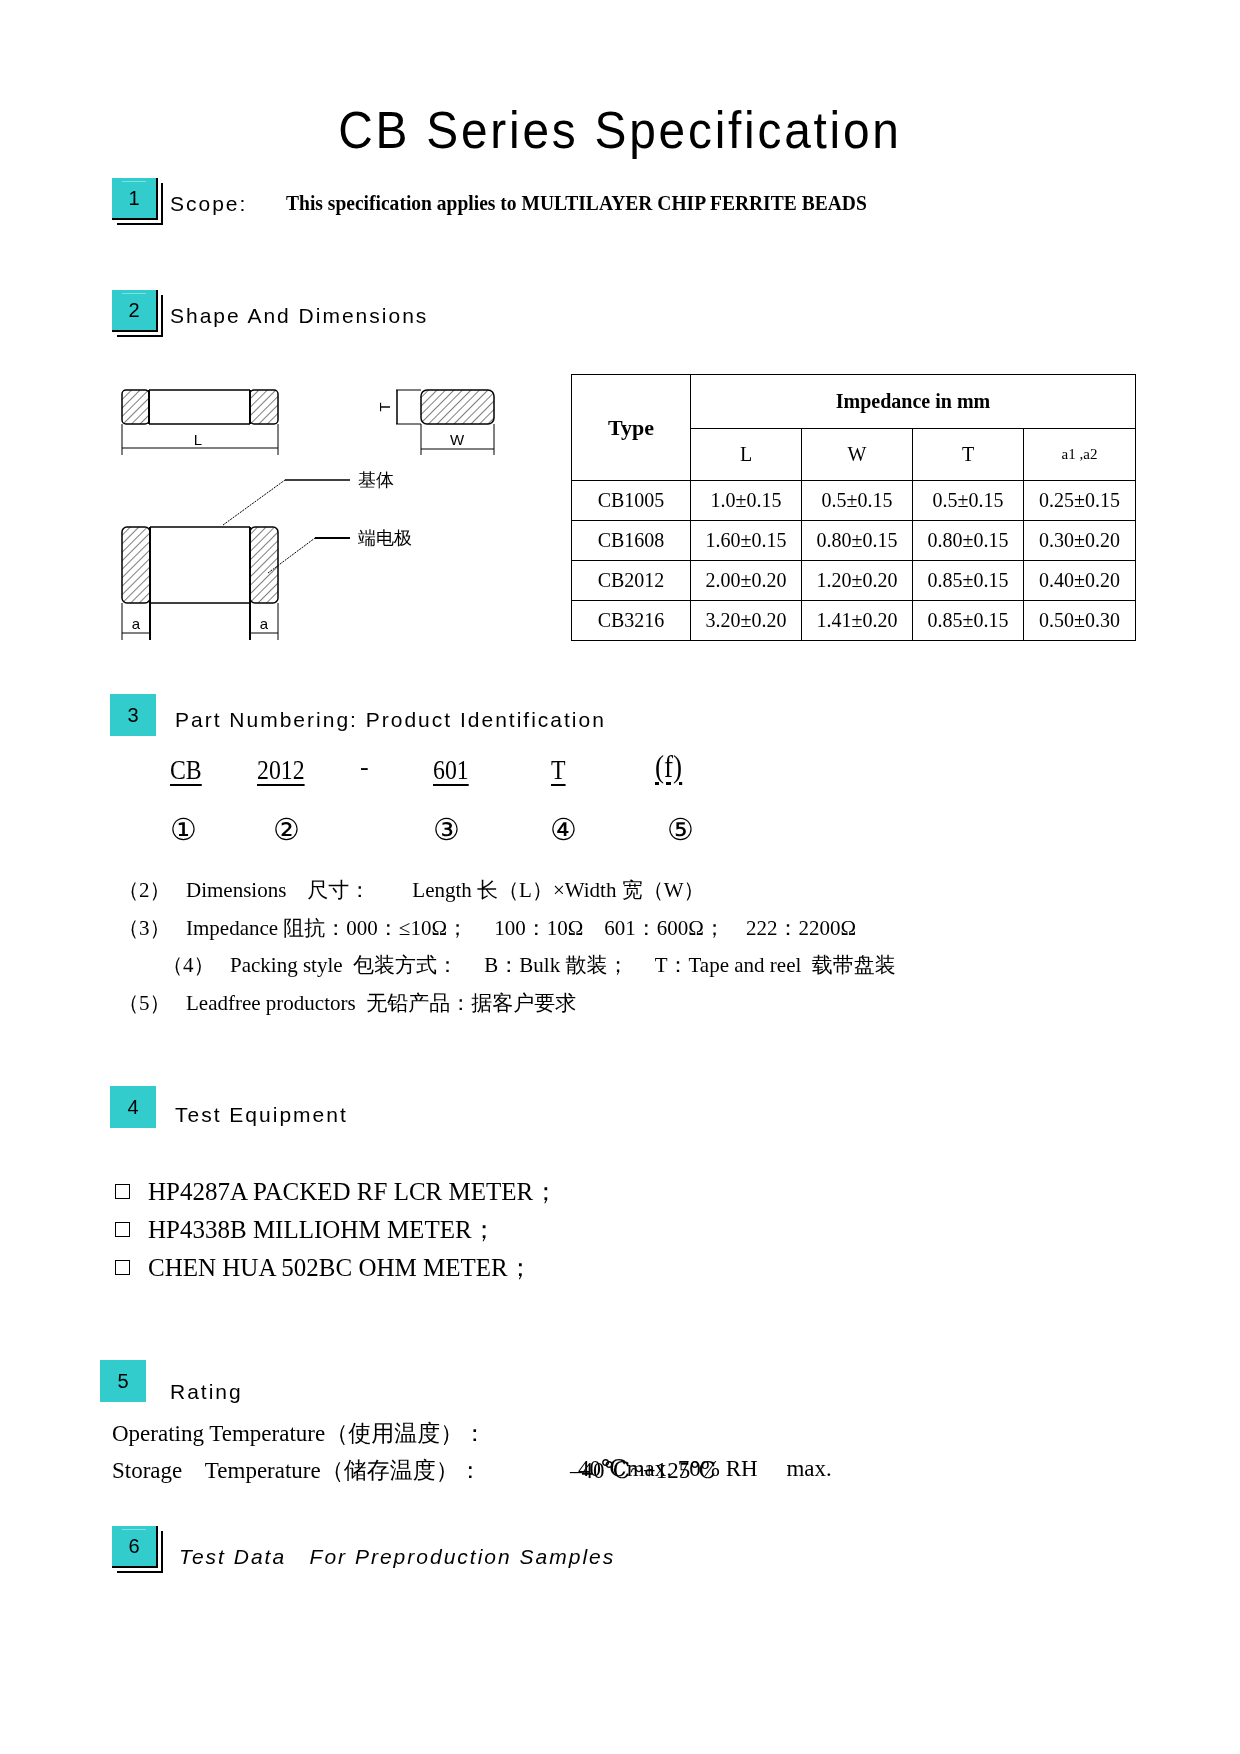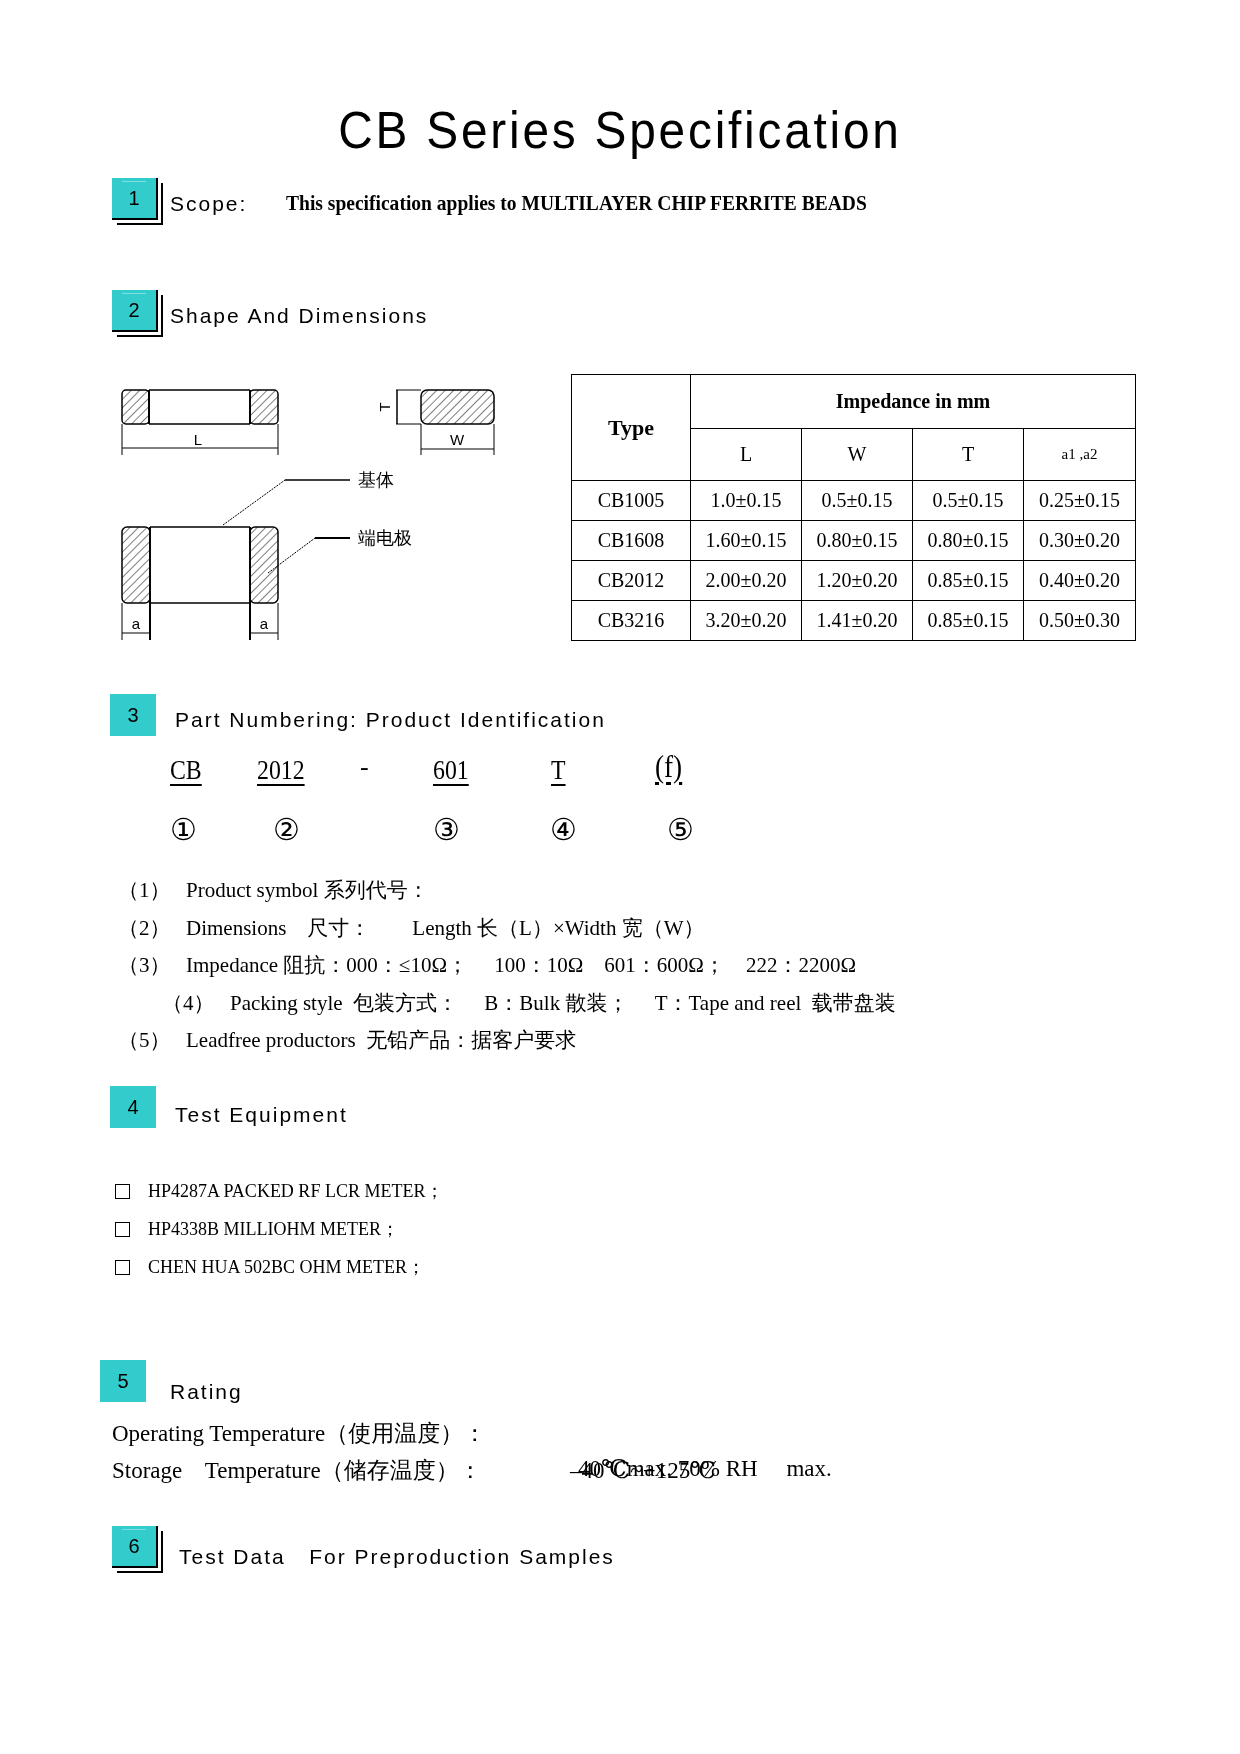--- a/index.html
+++ b/index.html
@@ -11,21 +11,21 @@
   .sec-num { width:46px; height:42px; background:#33cccc; font-size:20px; display:flex; align-items:center; justify-content:center; box-sizing:border-box; }
   .sec-num.framed { border-right:2px solid #000; border-bottom:2px solid #000; box-shadow:3px 3px 0 0 #fff, 5px 5px 0 0 #000; }
   .sec-num.framed::before { content:""; position:absolute; left:10px; right:10px; top:3px; height:1px; background:#7fe0e0; }
   .sec-title { font-size:21px; letter-spacing:2px; }
   .scope-text { font-size:21px; font-weight:bold; }
   table.dims { border-collapse:collapse; font-size:20px; }
   table.dims td { border:1.5px solid #000; text-align:center; padding:0; }
   .pn { font-size:28px; text-decoration:underline; text-underline-offset:5px; transform:scaleX(0.85); transform-origin:left; }
   .circ { font-size:30px; }
   .list-row { font-size:21px; white-space:pre; }
-  .equip-row { font-size:18px; display:flex; align-items:center; white-space:pre; }
+  .equip-row { font-size:25px; display:flex; align-items:center; white-space:pre; }
   .checkbox { width:15px; height:15px; border:1.5px solid #000; margin-right:18px; box-sizing:border-box; }
   .rating-row { font-size:23px; white-space:pre; }
 </style>
 </head>
 <body>
 
 <div class="abs sans title">CB Series Specification</div>
 
 <div class="abs sans sec-num framed" style="left:112px;top:178px;">
     <span>1</span>
@@ -147,21 +147,20 @@
 <div class="abs serif pn" style="left:551px;top:754px;">T</div>
 <div class="abs serif pn" style="left:655px;top:748px;font-size:32px;text-decoration:underline;">(f)</div>
 
 <div class="abs serif circ" style="left:170px;top:812px;">①</div>
 <div class="abs serif circ" style="left:273px;top:812px;">②</div>
 <div class="abs serif circ" style="left:433px;top:812px;">③</div>
 <div class="abs serif circ" style="left:550px;top:812px;">④</div>
 <div class="abs serif circ" style="left:667px;top:812px;">⑤</div>
 
 <div class="abs serif" style="left:118px;top:876px;">
-  <div class="list-row" style="height:37.5px;"><span style="display:inline-block;width:68px;">（1）</span><span>Product symbol 系列代号：</span></div>
   <div class="list-row" style="height:37.5px;"><span style="display:inline-block;width:68px;">（2）</span><span>Dimensions    尺寸：        Length 长（L）×Width 宽（W）</span></div>
   <div class="list-row" style="height:37.5px;"><span style="display:inline-block;width:68px;">（3）</span><span>Impedance 阻抗：000：≤10Ω；     100：10Ω    601：600Ω；    222：2200Ω</span></div>
   <div class="list-row" style="height:37.5px;margin-left:44px;"><span style="display:inline-block;width:68px;">（4）</span><span>Packing style  包装方式：     B：Bulk 散装；     T：Tape and reel  载带盘装</span></div>
   <div class="list-row" style="height:37.5px;"><span style="display:inline-block;width:68px;">（5）</span><span>Leadfree productors  无铅产品：据客户要求</span></div>
 </div>
 
 <div class="abs sans sec-num" style="left:110px;top:1086px;">
     <span>4</span>
   </div>
 <div class="abs sans sec-title" style="left:175px;top:1103px;">Test Equipment</div>
@@ -178,13 +177,13 @@
 <div class="abs sans sec-title" style="left:170px;top:1380px;">Rating</div>
 
 <div class="abs serif rating-row" style="left:112px;top:1418px;">Operating Temperature（使用温度）：</div>
 <div class="abs serif rating-row" style="left:570px;top:1418px;margin-top:39px;">–40℃~+125℃</div>
 <div class="abs serif rating-row" style="left:112px;top:1455px;">Storage    Temperature（储存温度）：</div>
 <div class="abs serif rating-row" style="left:578px;top:1455px;">40℃max. 70% RH     max.</div>
 
 <div class="abs sans sec-num framed" style="left:112px;top:1526px;">
     <span>6</span>
   </div>
-<div class="abs sans sec-title" style="left:179px;top:1545px;white-space:pre;">Test Data   For Preproduction Samples</div>
+<div class="abs sans sec-title" style="left:179px;top:1545px;white-space:pre;font-style:italic;">Test Data   For Preproduction Samples</div>
 
 </body></html>

